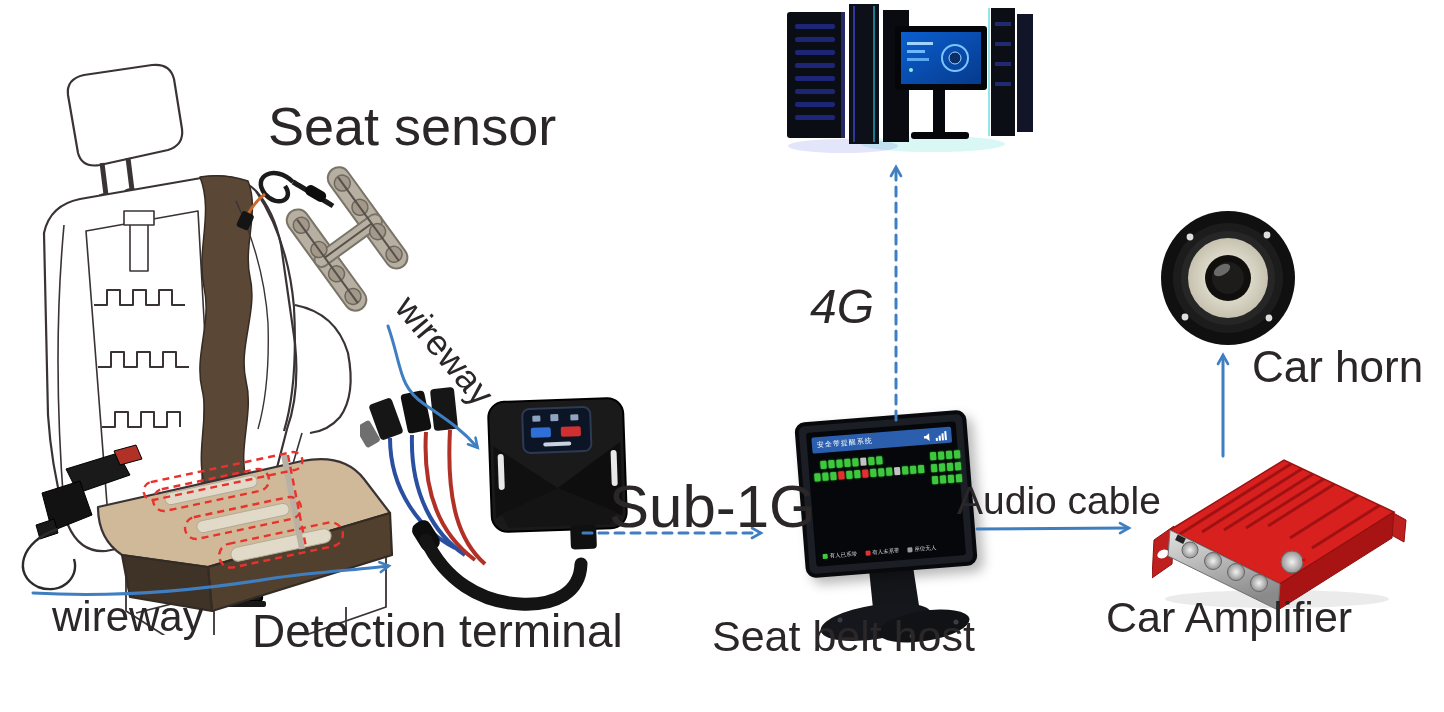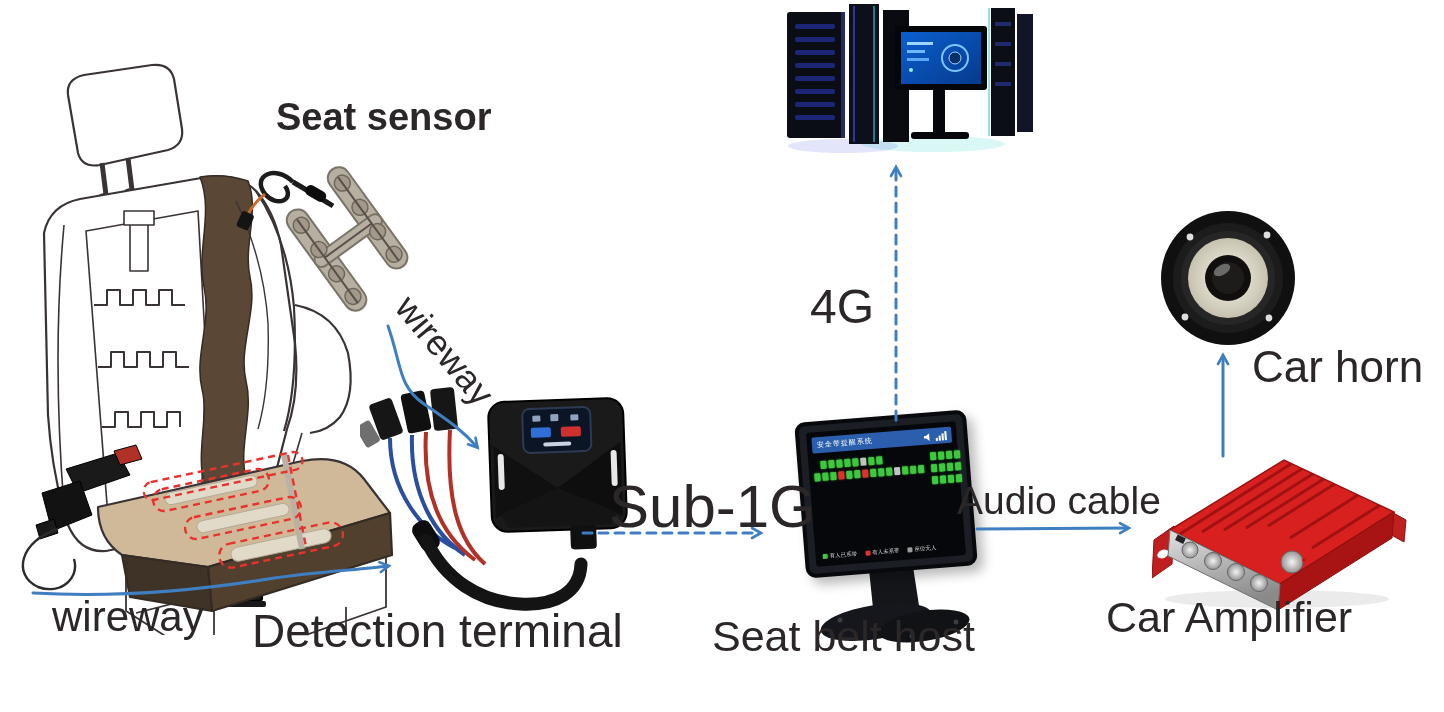--- a/index.html
+++ b/index.html
@@ -1,25 +1,25 @@
 <!DOCTYPE html>
 <html><head>
 <meta charset="utf-8">
 <style>
   html,body{margin:0;padding:0;background:#fff;}
   .canvas{position:relative;width:1444px;height:712px;background:#ffffff;overflow:hidden;
           font-family:"Liberation Sans",sans-serif;color:#2b2627;}
   .abs{position:absolute;}
   .lbl{position:absolute;color:#2b2627;white-space:nowrap;line-height:1.1;}
-  .lbl-seat-sensor{left:276px;top:97px;font-size:38px;font-weight:bold;}
+  .lbl-seat-sensor{left:268px;top:97px;font-size:54px;}
   .lbl-wireway-top{left:418px;top:288px;font-size:36px;transform:rotate(50deg);transform-origin:0 0;}
   .lbl-sub1g{left:609px;top:474px;font-size:60px;}
   .lbl-detection{left:252px;top:606px;font-size:46px;}
   .lbl-host{left:712px;top:613px;font-size:43px;}
-  .lbl-4g{left:810px;top:281px;font-size:48px;}
+  .lbl-4g{left:810px;top:281px;font-size:48px;font-style:italic;}
   .lbl-backstage{left:916px;top:138px;width:256px;font-size:45px;line-height:1.22;text-align:center;white-space:normal;}
   .lbl-audio{left:957px;top:480px;font-size:39px;}
   .lbl-amp{left:1106px;top:594px;font-size:43px;}
   .lbl-horn{left:1252px;top:343px;font-size:44px;}
   .lbl-wireway-bottom{left:52px;top:594px;font-size:42px;}
 
   
   .host-wrap{position:absolute;left:792px;top:408px;width:200px;height:240px;}
   .host-monitor{position:absolute;left:8px;top:8px;width:150px;height:134px;background:#1b1e24;
                 border:4px solid #08090c;border-radius:10px;transform:rotate(-4.5deg);

